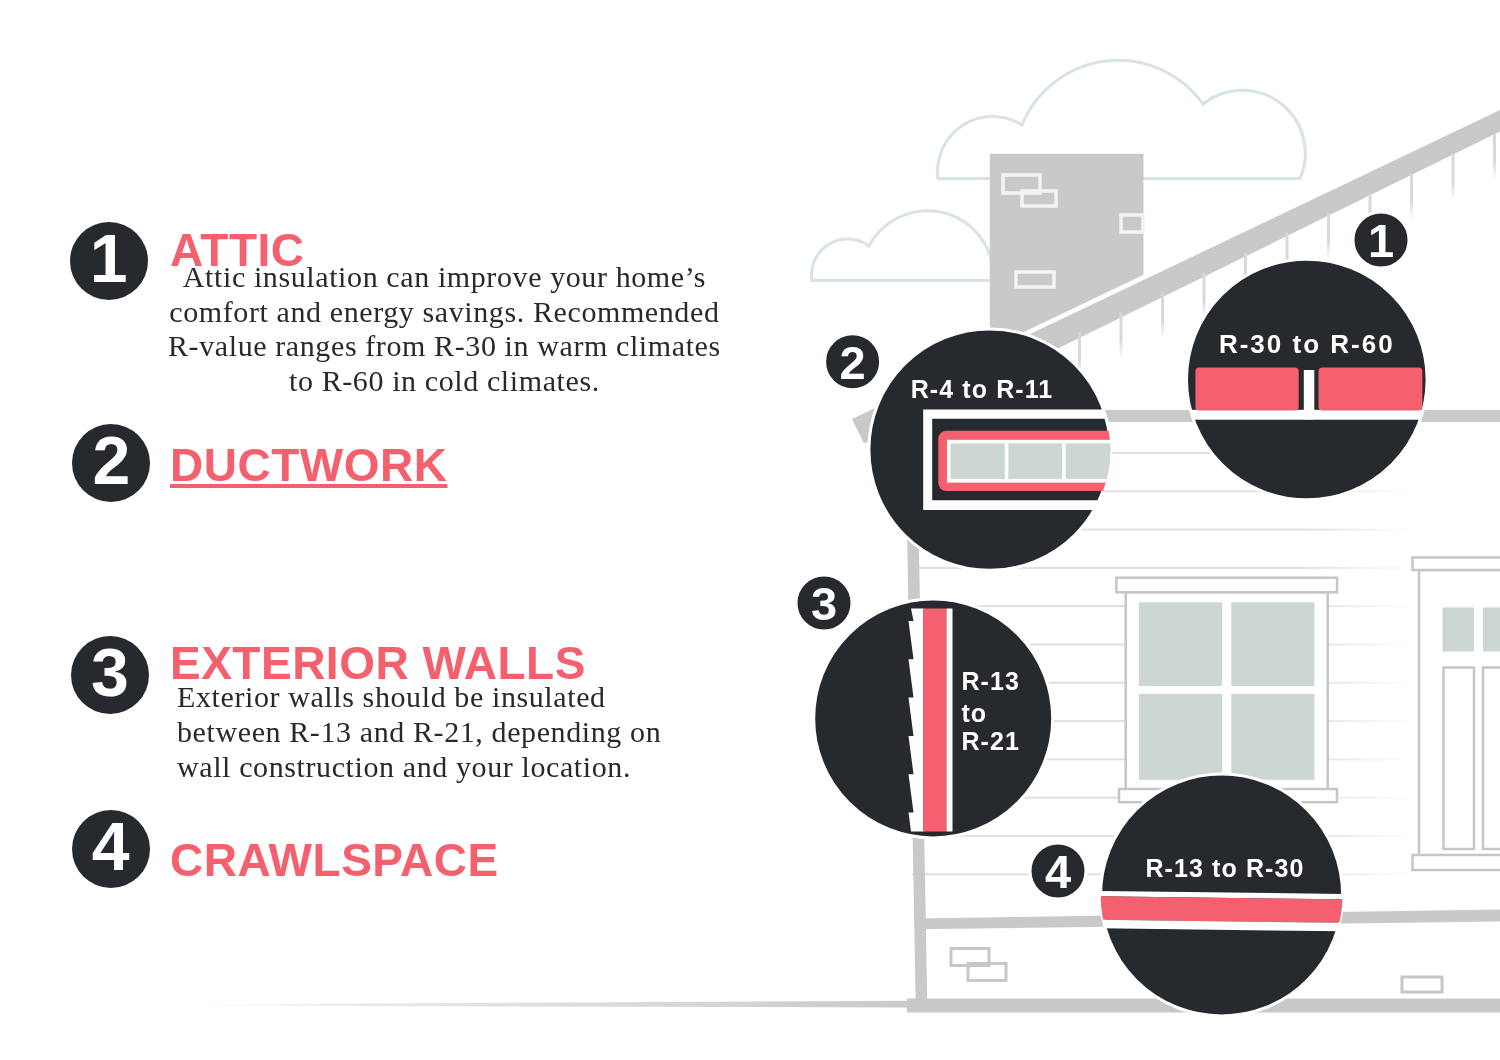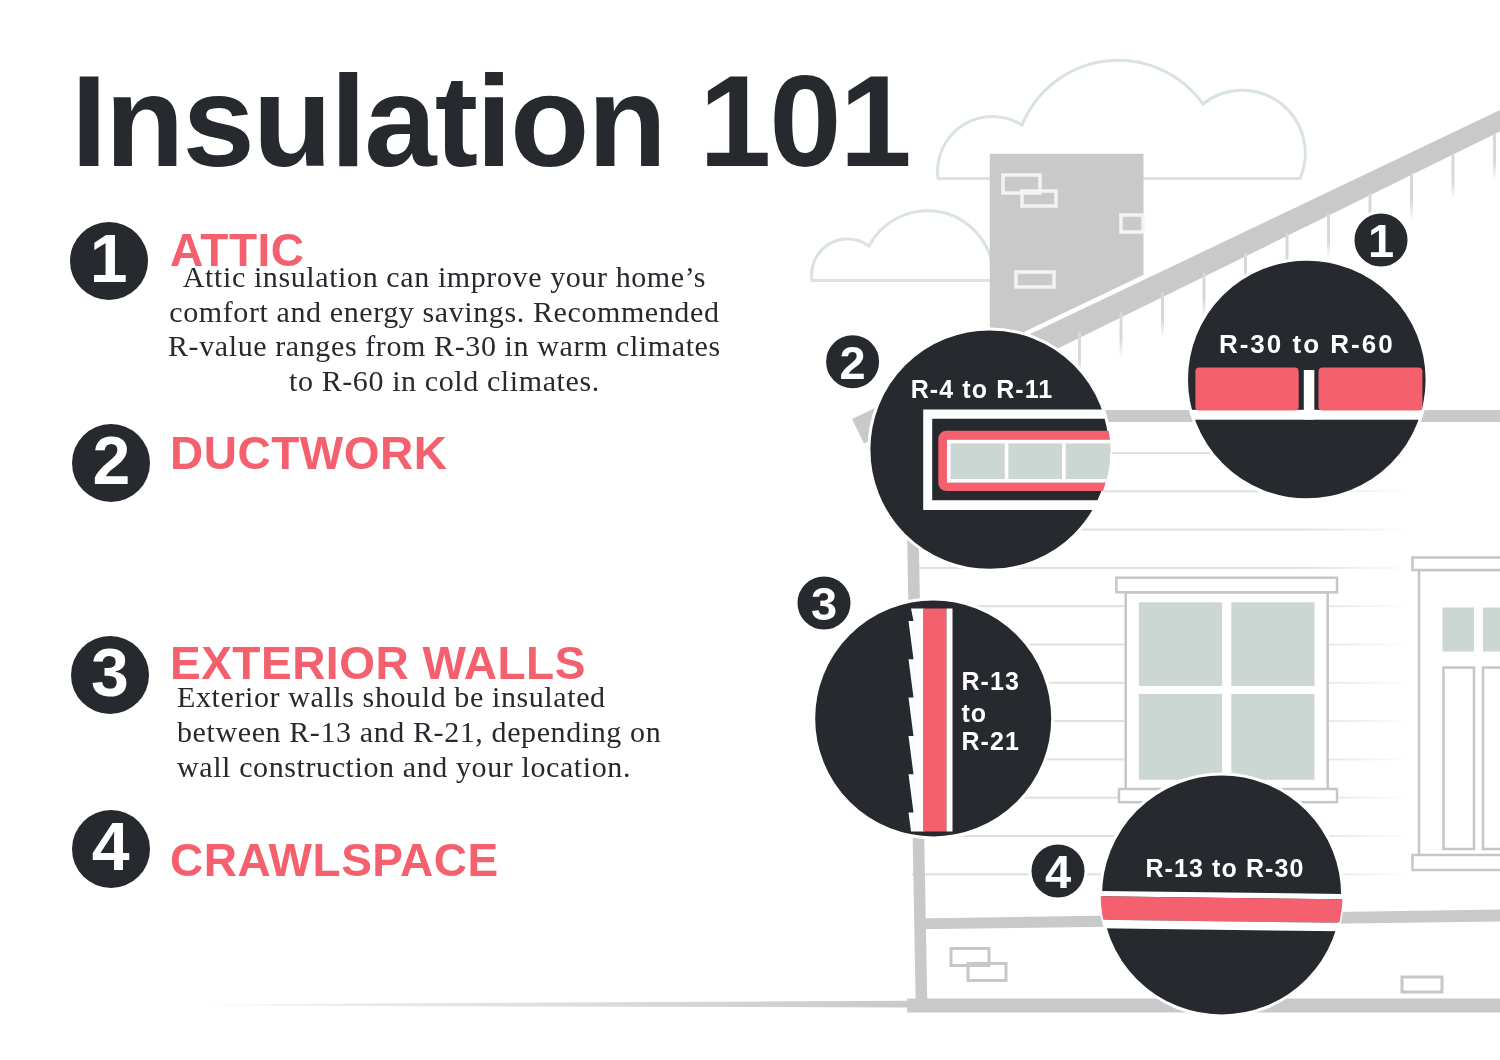--- a/index.html
+++ b/index.html
@@ -196,31 +196,30 @@
 <circle cx="824" cy="603" r="28" fill="#26292d" stroke="#ffffff" stroke-width="3"></circle>
 <text x="824" y="620" text-anchor="middle" class="bnum">3</text>
 </g>
 
 <g>
 <circle cx="1058" cy="871" r="28" fill="#26292d" stroke="#ffffff" stroke-width="3"></circle>
 <text x="1058" y="888" text-anchor="middle" class="bnum">4</text>
 </g>
 </svg>
 
-<div id="title">Insulation 101</div>
 
 <div class="lbadge" style="left:69.7px;top:222.0px;">1</div>
 
 <div class="lhead" style="top:225.4px;">ATTIC</div>
 
 <div class="lbody" style="top:260.0px;text-align:center;">Attic insulation can improve your home’s<br>comfort and energy savings. Recommended<br>R-value ranges from R-30 in warm climates<br>to R-60 in cold climates.</div>
 
 <div class="lbadge" style="left:72.3px;top:424.4px;">2</div>
 
-<div class="lhead" style="top:428.0px;">DUCTWORK</div>
+<div class="lhead" style="top:440px;text-decoration:underline;">DUCTWORK</div>
 
 
 <div class="lbadge" style="left:71.0px;top:635.7px;">3</div>
 
 <div class="lhead" style="top:637.7px;">EXTERIOR WALLS</div>
 
 <div class="lbody" style="top:680.3px;margin-left:9px;">Exterior walls should be insulated<br>between R-13 and R-21, depending on<br>wall construction and your location.</div>
 
 <div class="lbadge" style="left:71.7px;top:810.3px;">4</div>
 

